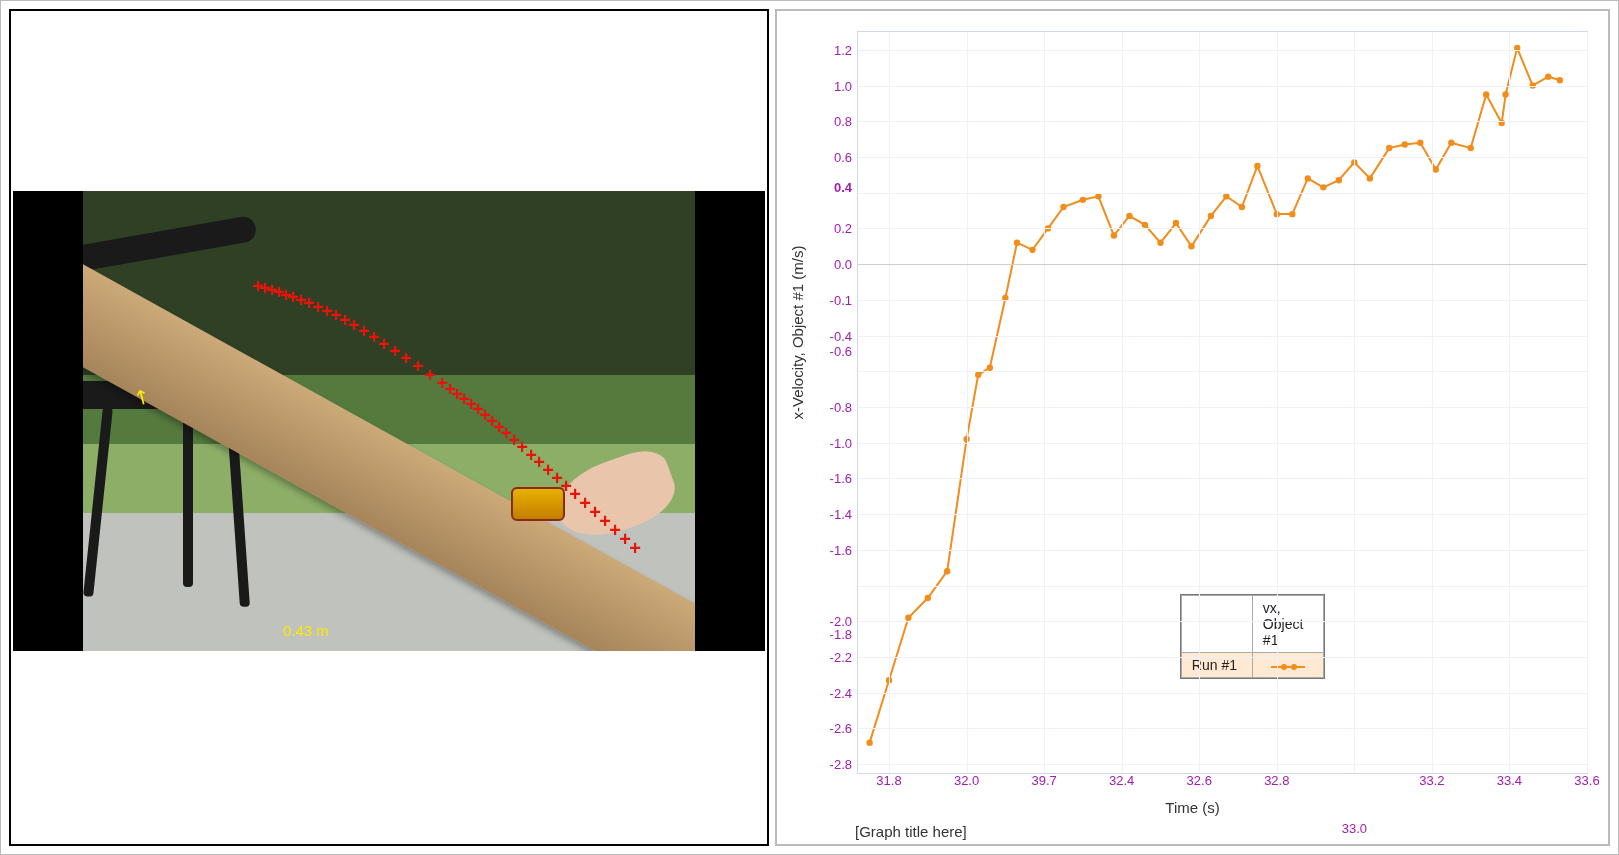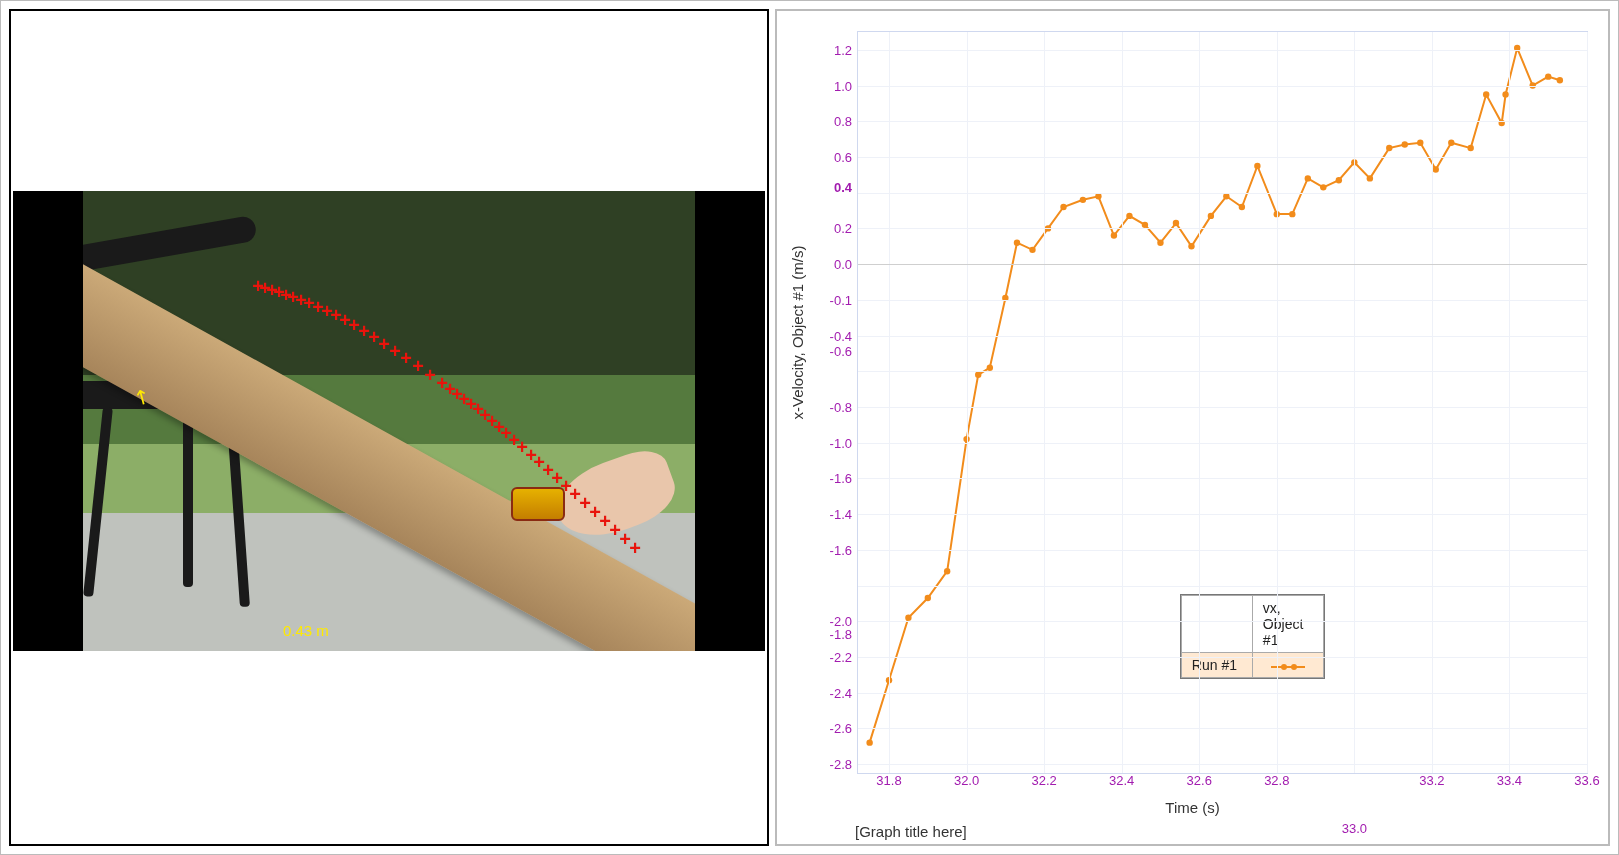--- a/index.html
+++ b/index.html
@@ -179,21 +179,21 @@
             <td class="sw"><span class="swatch-line"></span></td>
           </tr>
         </tbody>
           </table>
       </div>
     <div class="grid-v" style="left: 31.0213px;"></div>
         <div class="x-tick" style="left: 31.0213px;">31.8</div>
         <div class="grid-v" style="left: 108.574px;"></div>
         <div class="x-tick" style="left: 108.574px;">32.0</div>
         <div class="grid-v" style="left: 186.128px;"></div>
-        <div class="x-tick" style="left: 186.128px;">32.2</div>
+        <div class="x-tick" style="left: 186.128px;">39.7</div>
         <div class="grid-v" style="left: 263.681px;"></div>
         <div class="x-tick" style="left: 263.681px;">32.4</div>
         <div class="grid-v" style="left: 341.234px;"></div>
         <div class="x-tick" style="left: 341.234px;">32.6</div>
         <div class="grid-v" style="left: 418.787px;"></div>
         <div class="x-tick" style="left: 418.787px;">32.8</div>
         <div class="grid-v" style="left: 496.34px;"></div>
         <div class="x-tick" style="left: 496.34px; margin-top: 48px;">33.0</div>
         <div class="grid-v" style="left: 573.894px;"></div>
         <div class="x-tick" style="left: 573.894px;">33.2</div>

